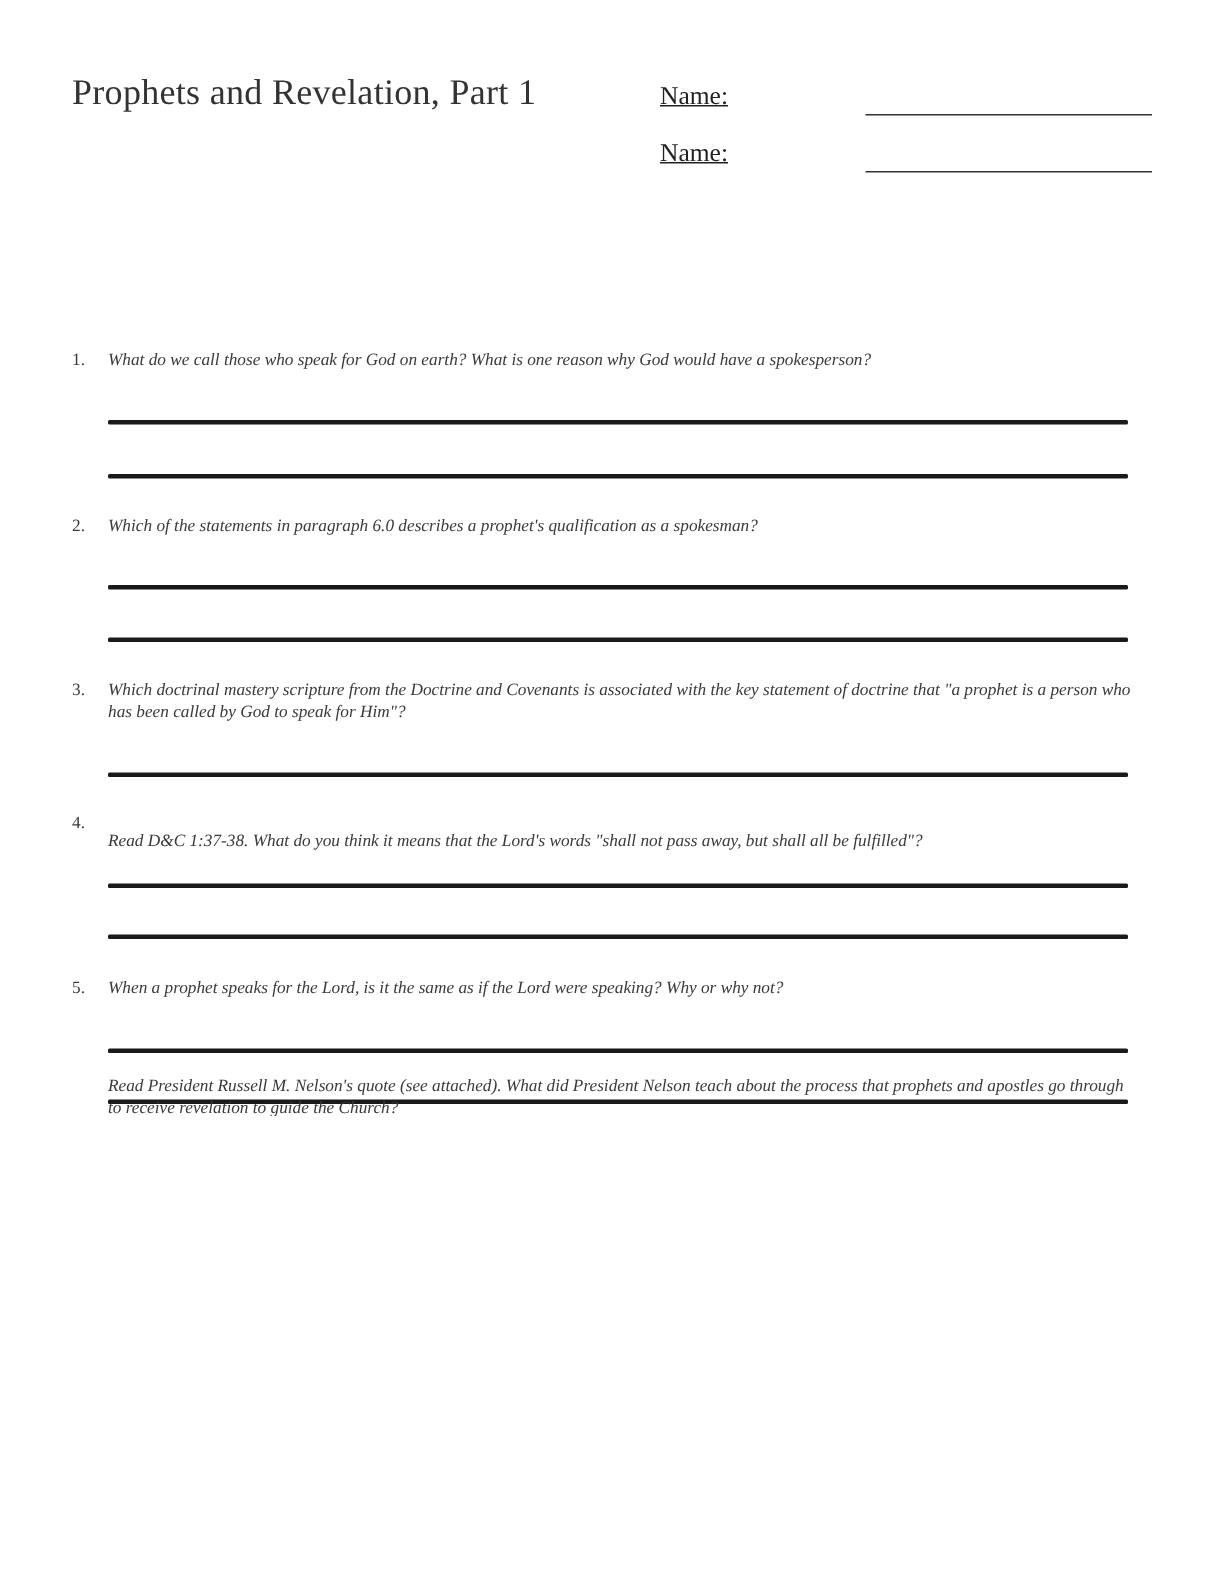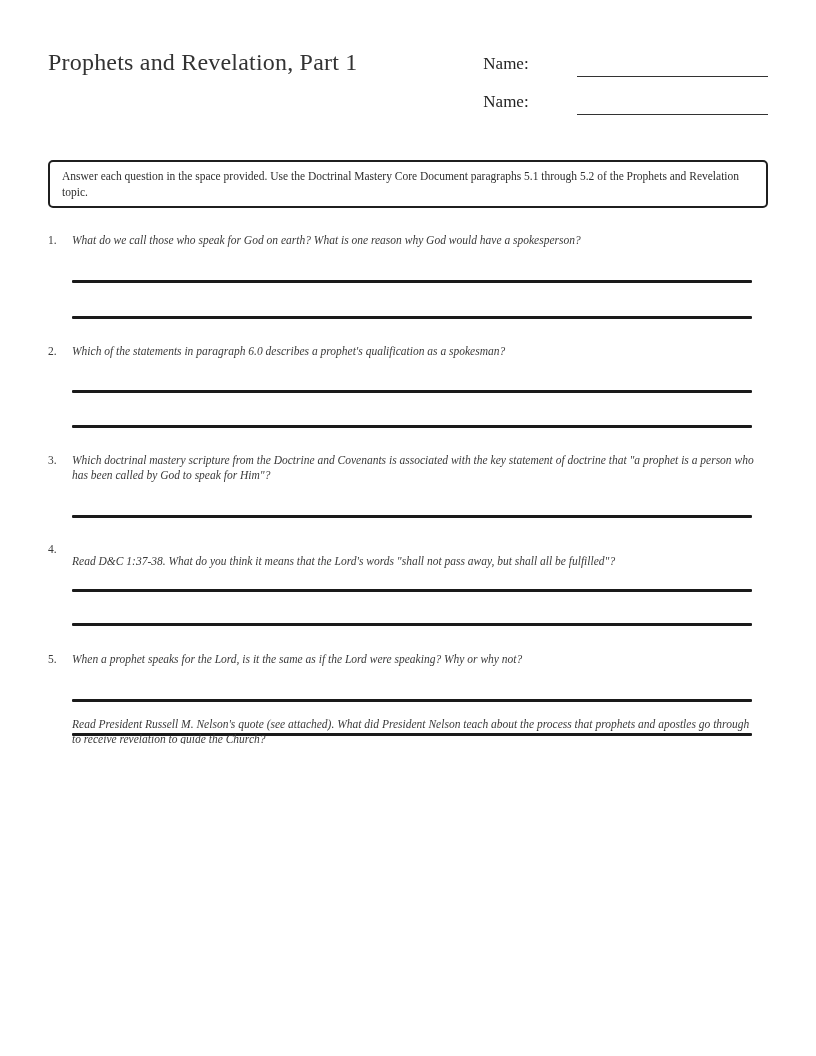--- a/index.html
+++ b/index.html
@@ -18,23 +18,24 @@
     top: 49px;
     font-size: 24px;
     color: #333333;
     letter-spacing: 0.2px;
     white-space: nowrap;
   }
   .hdr-label {
     position: absolute;
     width: 132px;
     left: 440px;
-    text-align: center;
+    text-align: left;
     font-size: 17px;
     color: #222222;
+    text-decoration: underline;
   }
   .name-label { top: 54px; }
   .date-label { top: 92px; }
   .hdr-line {
     position: absolute;
     left: 577px;
     width: 191px;
     height: 0;
     border-bottom: 1.5px solid #333333;
   }
@@ -106,23 +107,20 @@
 <div class="page">
 
   <div class="title">Prophets and Revelation, Part 1</div>
 
   <div class="hdr-label name-label">Name:</div>
   <div class="hdr-line name-line"></div>
 
   <div class="hdr-label date-label">Name:</div>
   <div class="hdr-line date-line"></div>
 
-  <div class="instruction-box">
-    <span>Answer each question in the space provided. Use the Doctrinal Mastery Core Document paragraphs 5.1 through 5.2 of the Prophets and Revelation topic.</span>
-  </div>
 
   <div class="question">
     <div class="q-number" style="top:233px">1.</div>
     <div class="q-text" style="top:233px">What do we call those who speak for God on earth? What is one reason why God would have a spokesperson?</div>
     <div class="answer-line" style="top:280px"></div>
     <div class="answer-line" style="top:316px"></div>
   </div>
 
   <div class="question">
     <div class="q-number" style="top:344px">2.</div>

